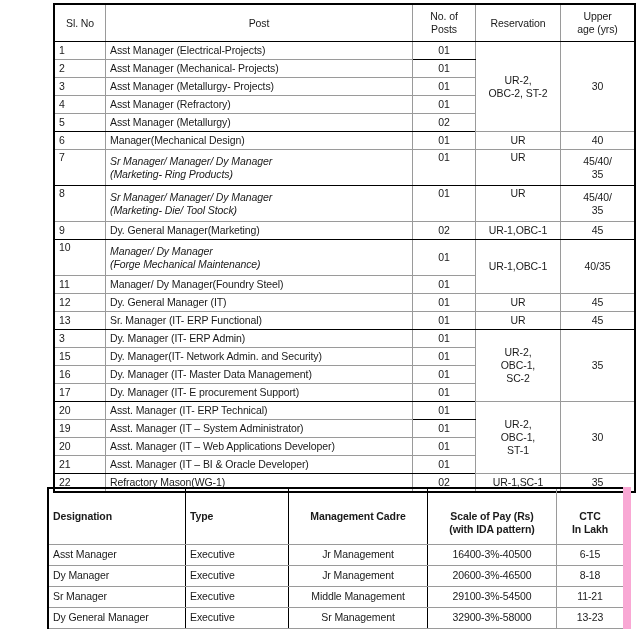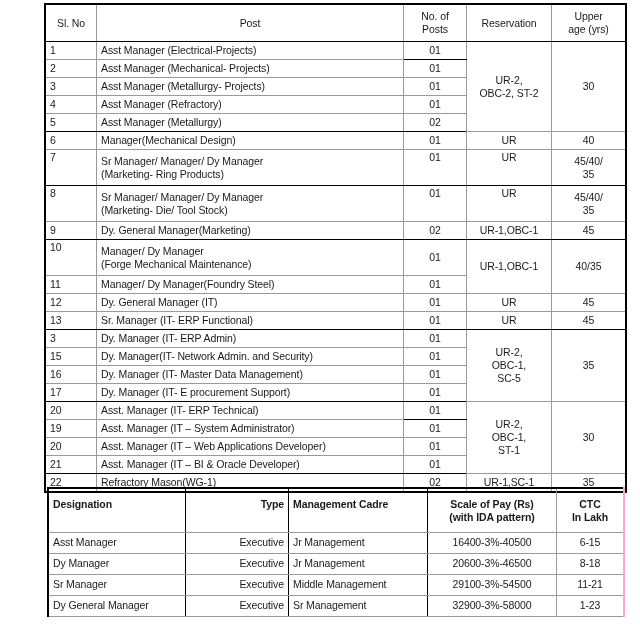--- a/index.html
+++ b/index.html
@@ -17,21 +17,21 @@
   }
   .page {
     position: relative;
     width: 640px;
     height: 630px;
   }
 
   
   #vacancy-table {
     position: absolute;
-    left: 44px;
+    left: 53px;
     top: 3px;
     width: 535px;
     border-collapse: collapse;
     table-layout: fixed;
     font-size: 10.5px;
   }
   #vacancy-table td, #vacancy-table th {
     border: 1px solid #9a9a9a;
     padding: 0 4px;
     vertical-align: middle;
@@ -49,53 +49,53 @@
     text-align: center;
     height: 36px;
     vertical-align: middle;
   }
   #vacancy-table tbody td { height: 17px; }
   .c-sl   { width: 42px;  text-align: left; padding-left: 6px; }
   .c-post { width: 298px; text-align: left; padding-left: 8px; }
   .c-num  { width: 54px;  text-align: center; }
   .c-res  { width: 76px;  text-align: center; }
   .c-age  { width: 65px;  text-align: center; }
-  .two-line { line-height: 1.24; }
+  .two-line { line-height: 1.24; font-style: italic; }
 
   
   #payscale-table {
     position: absolute;
     left: 47px;
     top: 487px;
     width: 533px;
     border-collapse: collapse;
     table-layout: fixed;
     font-size: 10.5px;
   }
   #payscale-table td {
     border: 1px solid #9a9a9a;
     padding: 0 4px;
     vertical-align: middle;
     line-height: 1.25;
     letter-spacing: -0.1px;
   }
   #payscale-table .outer-top    { border-top: 2px solid #000; }
   #payscale-table .outer-left   { border-left: 2px solid #000; }
-  #payscale-table .outer-right  { border-right: 2px solid #f9a8d4; }
+  #payscale-table .outer-right  { border-right: 8px solid #f9a8d4; }
   #payscale-table .vline-hard   { border-right: 1.6px solid #000; }
   #payscale-table thead td {
     font-weight: bold;
     height: 34px;
     vertical-align: top;
-    padding-top: 9px;
+    padding-top: 21px;
   }
   #payscale-table tbody td { height: 20px; }
   .p-desig { width: 128px; text-align: left;  padding-left: 5px; }
-  .p-type  { width: 94px;  text-align: right; }
-  .p-cadre { width: 130px; }
+  .p-type  { width: 94px;  text-align: left; }
+  .p-cadre { width: 130px; text-align: center; }
   .p-scale { width: 120px; text-align: center; }
   .p-ctc   { width: 58px;  text-align: center; }
   .hdr-stack { display: block; }
 </style>
 </head>
 <body>
 
 <div class="page">
 
   <table id="vacancy-table">
@@ -228,21 +228,21 @@
         <td class="c-age outer-right hard-bottom">45</td>
       </tr>
 
       <tr>
         <td class="c-sl outer-left">3</td>
         <td class="c-post">Dy. Manager (IT- ERP Admin)</td>
         <td class="c-num">01</td>
         <td class="c-res" rowspan="4">
           <span class="hdr-stack">UR-2,</span>
           <span class="hdr-stack">OBC-1,</span>
-          <span class="hdr-stack">SC-5</span>
+          <span class="hdr-stack">SC-2</span>
         </td>
         <td class="c-age outer-right" rowspan="4">35</td>
       </tr>
 
       <tr>
         <td class="c-sl outer-left">15</td>
         <td class="c-post">Dy. Manager(IT- Network Admin. and Security)</td>
         <td class="c-num">01</td>
       </tr>
 
@@ -335,19 +335,19 @@
         <td class="p-type vline-hard">Executive</td>
         <td class="p-cadre vline-hard">Middle Management</td>
         <td class="p-scale">29100-3%-54500</td>
         <td class="p-ctc outer-right">11-21</td>
       </tr>
       <tr>
         <td class="p-desig outer-left vline-hard">Dy General Manager</td>
         <td class="p-type vline-hard">Executive</td>
         <td class="p-cadre vline-hard">Sr Management</td>
         <td class="p-scale">32900-3%-58000</td>
-        <td class="p-ctc outer-right">1-23</td>
+        <td class="p-ctc outer-right">13-23</td>
       </tr>
 
     </tbody>
   </table>
 
 </div>
 
 </body></html>

